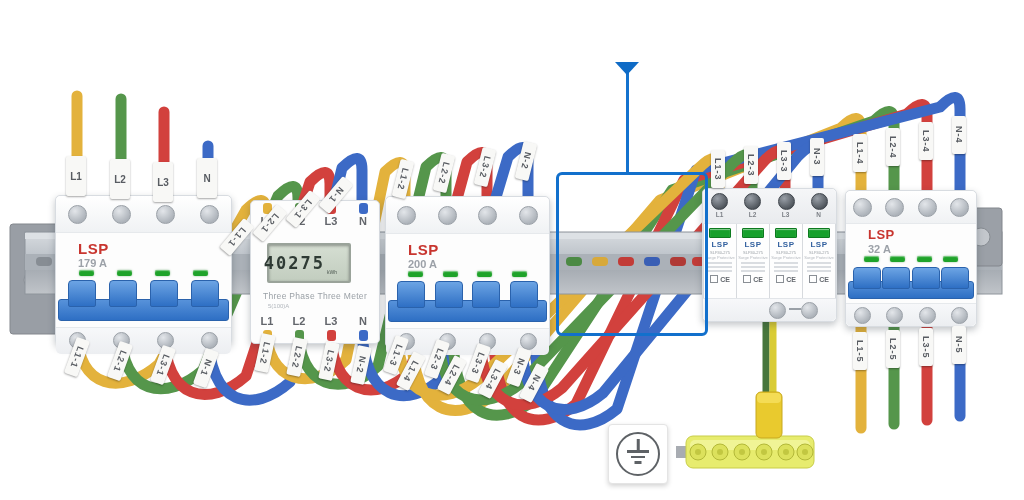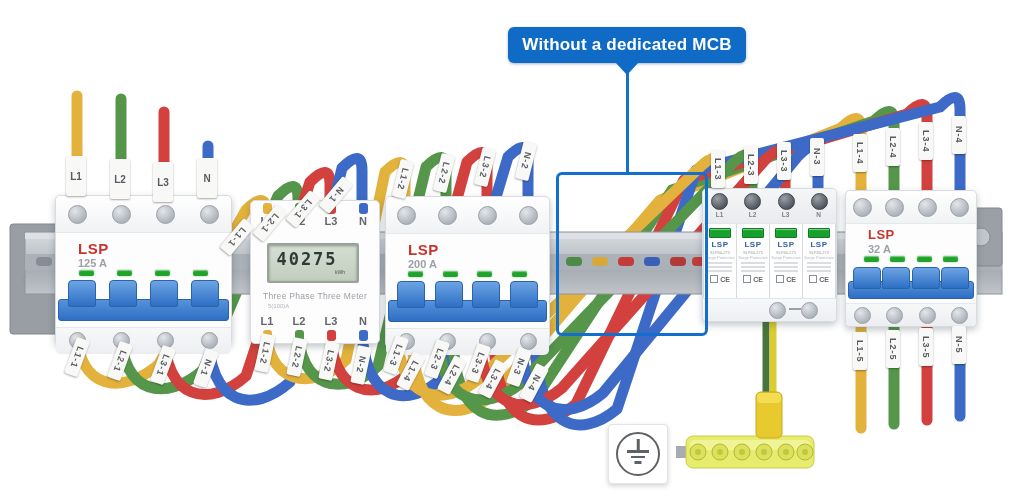--- a/index.html
+++ b/index.html
@@ -31,23 +31,23 @@
        background:linear-gradient(#6CA4E4,#2E6FC4);}
   .bar{height:20px;margin:-8px 2px 6px;border:1px solid #2A62AC;border-radius:3px;
        background:linear-gradient(#5792DA,#2E6FC4);}
   .small .strip-top{height:32px}.small .strip-bottom{height:22px}
   .small .brand{font-size:13px}.small .brandblk{margin-top:4px}
   .small .tab{height:20px}.small .bar{height:16px;margin-bottom:4px}
 
   
   .meter-terms{position:absolute;left:0;right:0;display:flex;}
   .meter-terms span{width:32px;text-align:center;font-weight:bold;font-size:11px;color:#63666C;}
-  .lcd{position:absolute;left:16px;top:42px;width:92px;height:40px;border:2px solid #9AA39A;border-radius:2px;
+  .lcd{position:absolute;left:16px;top:42px;width:84px;height:40px;border:2px solid #9AA39A;border-radius:2px;
        background:linear-gradient(#D5DED2,#C2CDBF);box-shadow:inset 0 1px 3px rgba(0,0,0,.35);
-       display:flex;align-items:center;justify-content:flex-end;padding-right:12px;box-sizing:border-box;flex-direction:column;}
+       display:flex;align-items:center;justify-content:flex-end;padding-right:12px;box-sizing:border-box;}
   .lcd .digits{font-family:"DejaVu Sans Mono",monospace;font-weight:bold;font-size:17px;color:#2E3A34;letter-spacing:2px;}
   .lcd .unit{font-size:5px;color:#4A564E;margin-left:2px;align-self:flex-end;padding-bottom:6px;}
   .meter-name{position:absolute;left:0;right:0;top:90px;text-align:center;font-size:8.5px;color:#9AA0A6;letter-spacing:.3px;}
   .meter-spec{position:absolute;left:17px;top:102px;font-size:6px;color:#B2B7BD;}
   .stub{position:absolute;width:9px;height:11px;border-radius:3px;}
 
   
   .spd-top{height:34px;flex:none;position:relative;border-bottom:1px solid #E2E5E9;
        background:linear-gradient(#F5F6F8,#E9EBEE);border-radius:5px 5px 0 0;}
   .spd-screws{position:absolute;left:0;right:0;top:4px;display:flex;justify-content:space-around;}
@@ -208,21 +208,21 @@
   <div class="dev" style="left:55px;top:195px;width:175px;height:148px">
     <div class="strip-top">
       <div class="screw"></div>
       <div class="screw"></div>
       <div class="screw"></div>
       <div class="screw"></div>
     </div>
     <div class="mcb-mid">
       <div class="brandblk">
         <div class="brand">LSP</div>
-        <div class="rating">125 A</div>
+        <div class="rating">179 A</div>
       </div>
       <div class="led-row">
         <div class="led"></div>
           <div class="led"></div>
         <div class="led"></div>
           <div class="led"></div>
       </div>
       <div>
         <div class="tabs">
           <div class="tab"></div>
@@ -479,16 +479,15 @@
   <span class="wl" style="left:919px;top:122px">L3-4</span>
   <span class="wl" style="left:952px;top:116px">N-4</span>
 
   <span class="wl" style="left:853px;top:332px">L1-5</span>
   <span class="wl" style="left:886px;top:330px">L2-5</span>
   <span class="wl" style="left:919px;top:328px">L3-5</span>
   <span class="wl" style="left:952px;top:326px">N-5</span>
 
   <div class="hl-line"></div>
   <div class="hl-box"></div>
-  <div class="callout">Without a dedicated MCB</div>
   <div class="callout-tip"></div>
 
 </div>
 
 </body></html>

